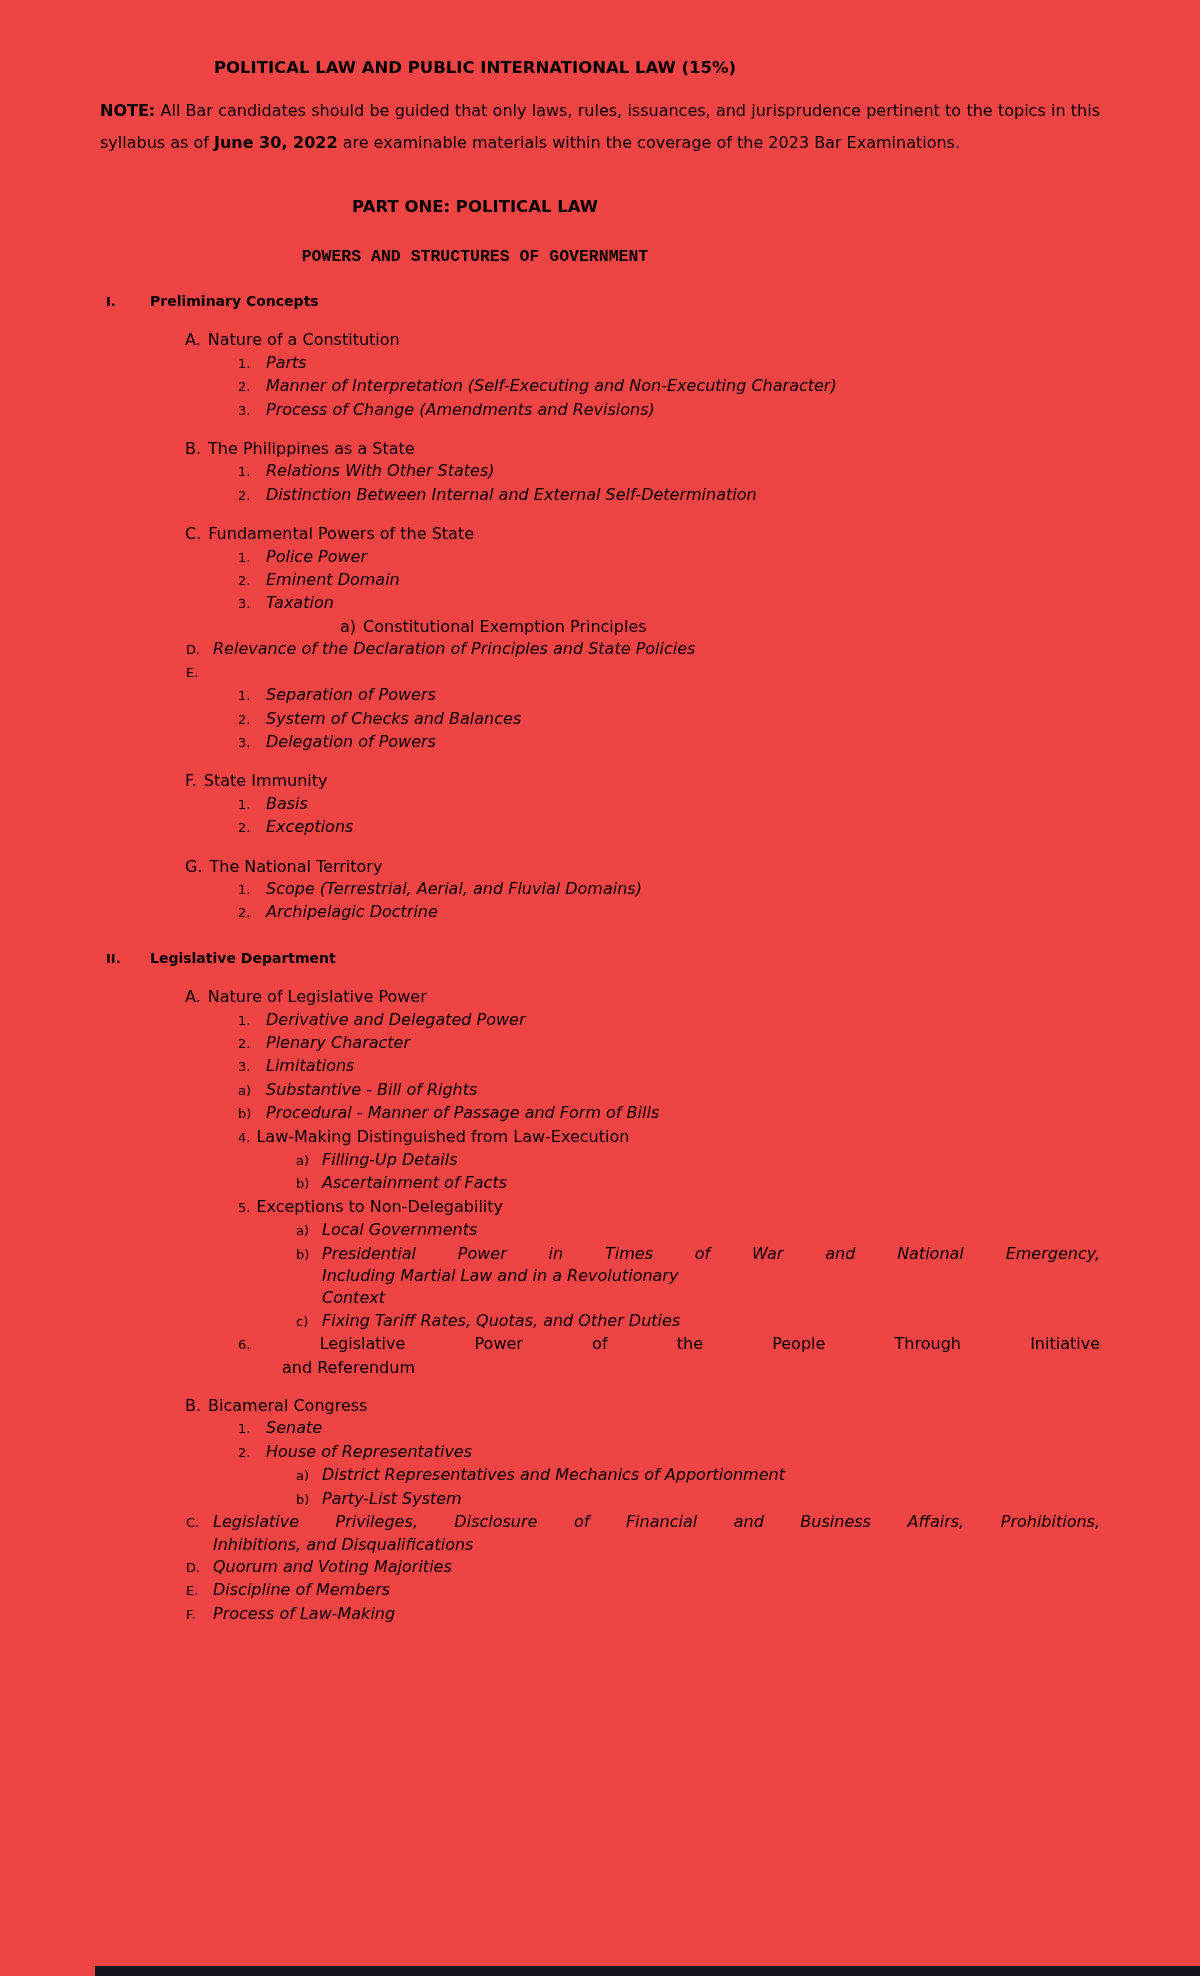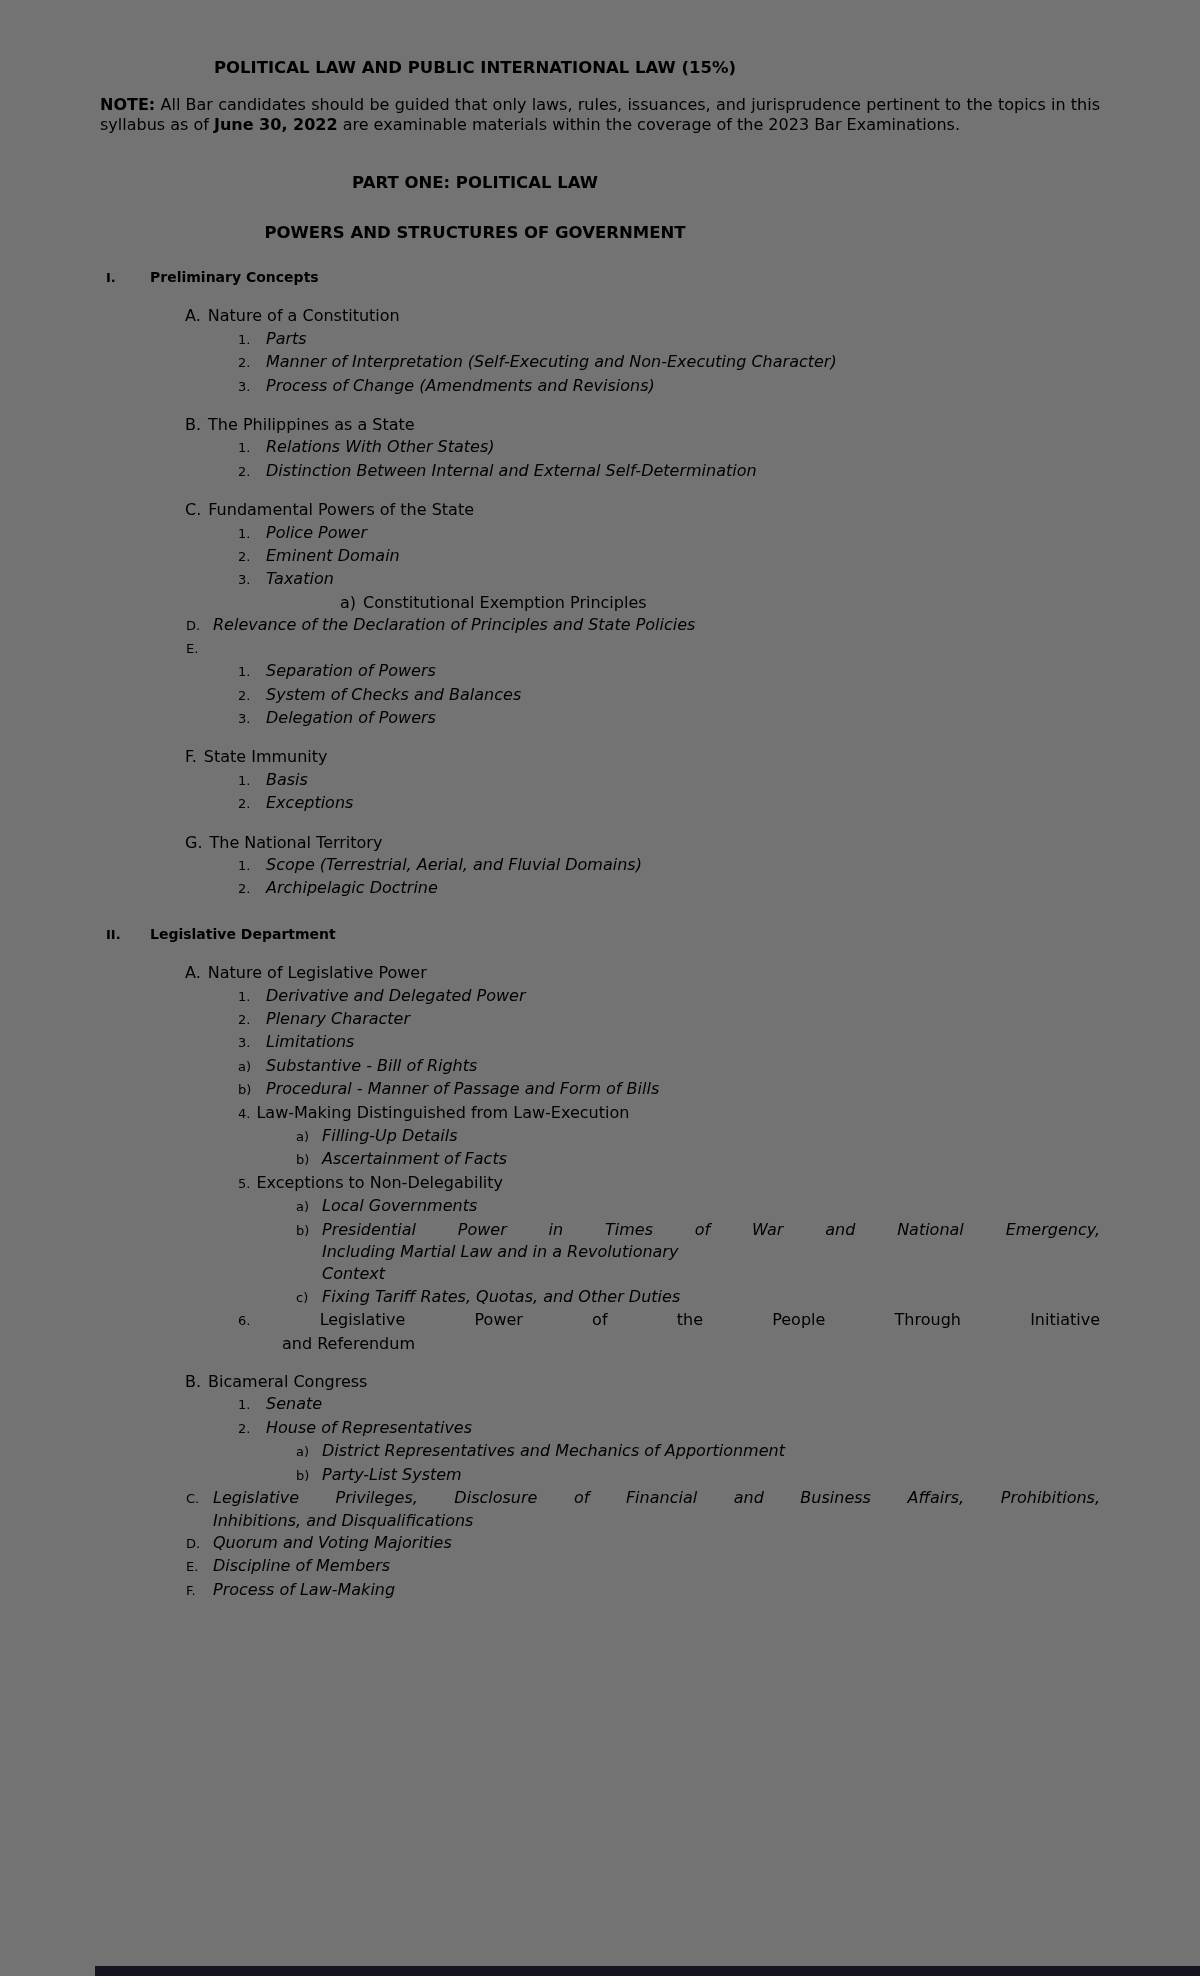--- a/index.html
+++ b/index.html
@@ -1,48 +1,48 @@
 <!DOCTYPE html>
 <html><head>
 <meta charset="utf-8">
 <style>
   html, body { margin: 0; padding: 0; background: #ffffff; }
   .page {
     position: relative;
     width: 1200px;
     height: 1976px;
-    background: #737373;
+    background: #ef4444;
     box-sizing: border-box;
     padding: 57px 100px 0 100px;
     font-family: "DejaVu Sans", "Liberation Sans", sans-serif;
     font-size: 16px;
     color: #000000;
     overflow: hidden;
   }
   .doc-title {
     margin: 0 250px 0 0;
     text-align: center;
     font-size: 16.5px;
     font-weight: bold;
     line-height: 22px;
   }
   .note {
     margin: 16px 0 0 0;
     text-align: justify;
-    line-height: 20px;
+    line-height: 32px;
   }
   .h-center {
     text-align: center;
     font-weight: bold;
     font-size: 16.5px;
     line-height: 23px;
     margin-right: 250px;
   }
   .h-part { margin-top: 36px; }
-  .h-powers { margin-top: 27px; }
+  .h-powers { margin-top: 27px; font-family: Liberation Mono, monospace; }
   .outline { line-height: 22.4px; }
   .sec-head {
     display: flex;
     align-items: baseline;
     font-weight: bold;
     margin-top: 22px;
     margin-bottom: 6px;
   }
   .sec-marker {
     width: 50px;

